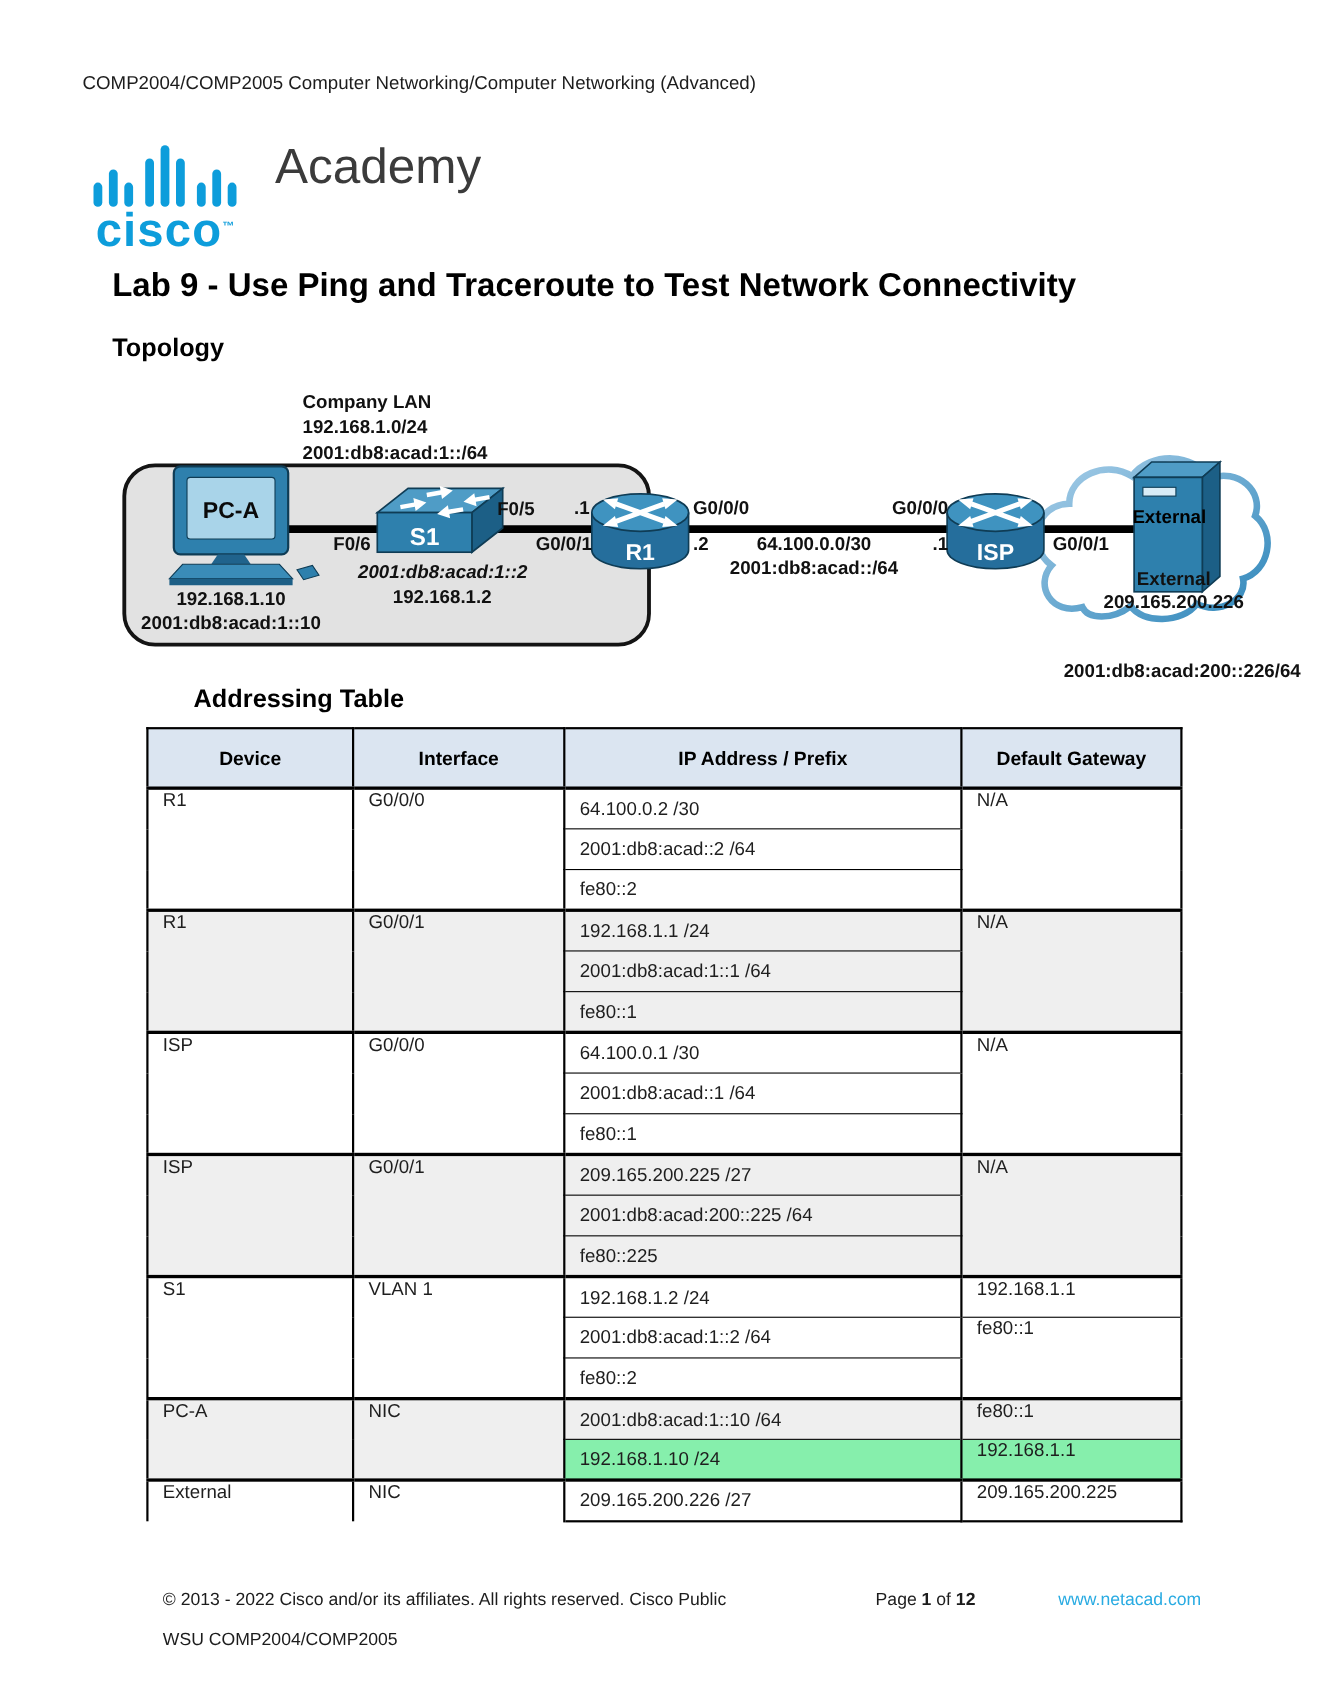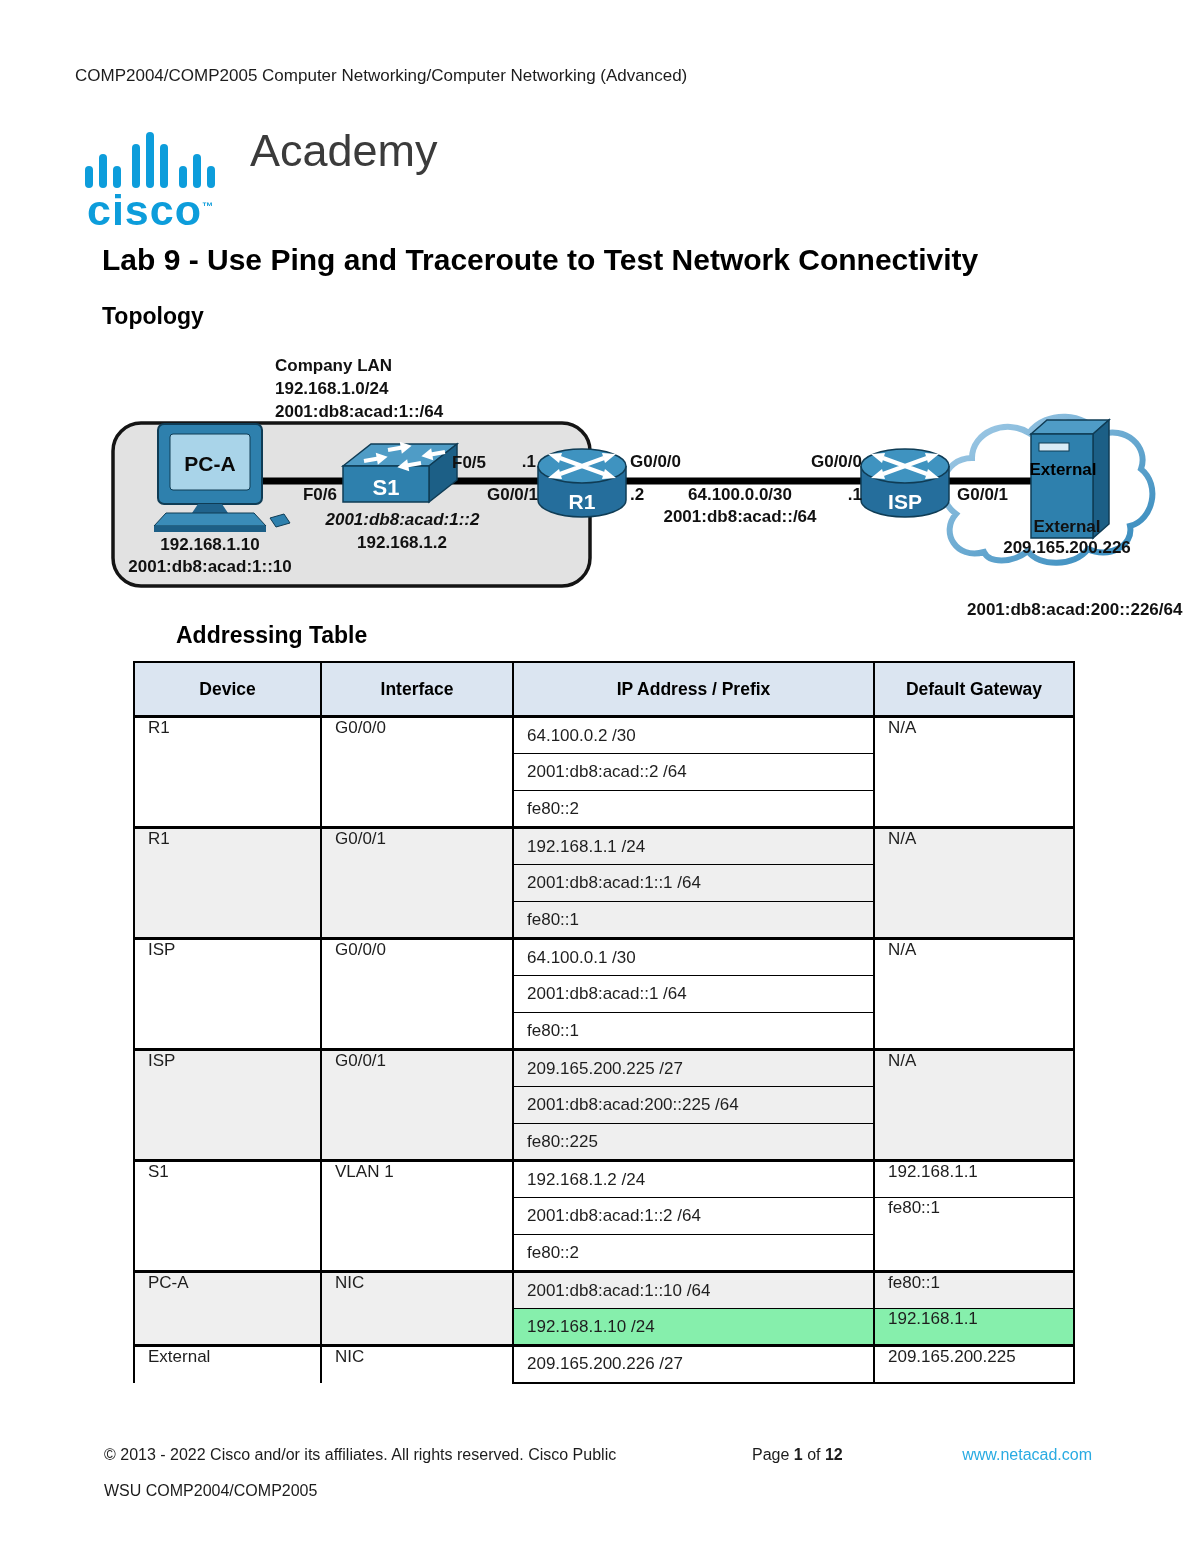--- a/index.html
+++ b/index.html
@@ -37,21 +37,21 @@
   #addr-table tr.sub{height:37px;}
   td.ip{border-top:1px solid #000;vertical-align:middle;}
   td.gwsub{border-top:1px solid #000;vertical-align:top;padding-top:7px;}
   td.dev,td.itf,td.gw{vertical-align:top;padding-top:8px;}
   tr.grp td{border-top:3px solid #000;}
   tr.last{height:50px;}
   tr.last td{border-bottom:none;}
   tr.last td.ip,tr.last td.gw{border-bottom:2px solid #000;}
 
   
-  .foot{font-size:16px;color:#1c1c1c;}
+  .foot{font-size:16px;color:#1c1c1c;margin-left:44px;}
   #footer-copyright{left:104px;top:1446px;}
   #footer-page{left:752px;top:1446px;}
   #footer-page b{font-weight:bold;}
   #footer-site{right:108px;top:1446px;color:#29abe2;text-decoration:none;}
   #footer-course{left:104px;top:1482px;}
 </style>
 </head>
 <body>
 
 <div id="page">

